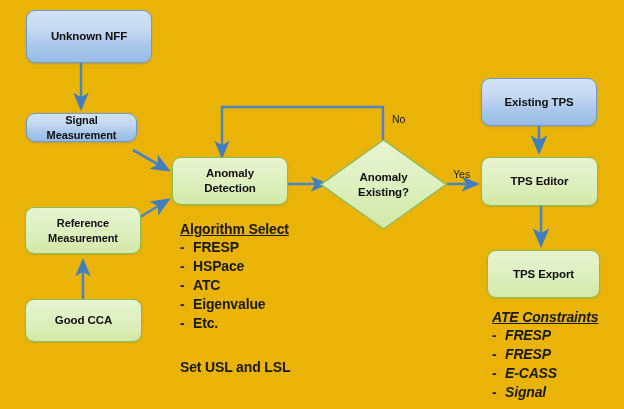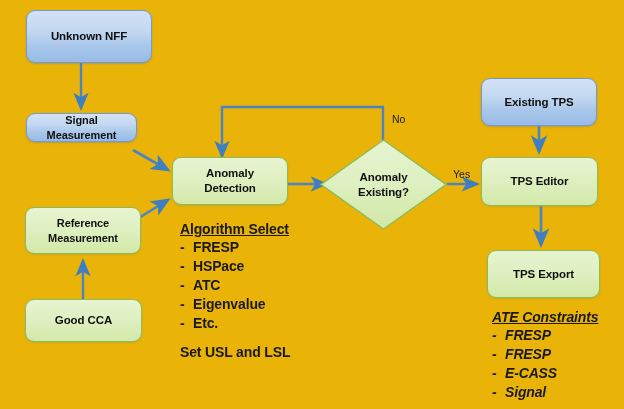--- a/index.html
+++ b/index.html
@@ -106,21 +106,21 @@
     margin-bottom: 5px;
     letter-spacing: -0.15px;
   }
   .notes li .dash {
     width: 13px;
     flex: 0 0 13px;
   }
   .notes .note-extra {
     font-weight: bold;
     display: block;
-    margin-top: 15px;
+    margin-top: 30px;
     letter-spacing: -0.15px;
   }
 </style>
 </head>
 <body>
 
 <div id="canvas">
 
   <svg class="conn" viewBox="0 0 624 409">
     <defs>

